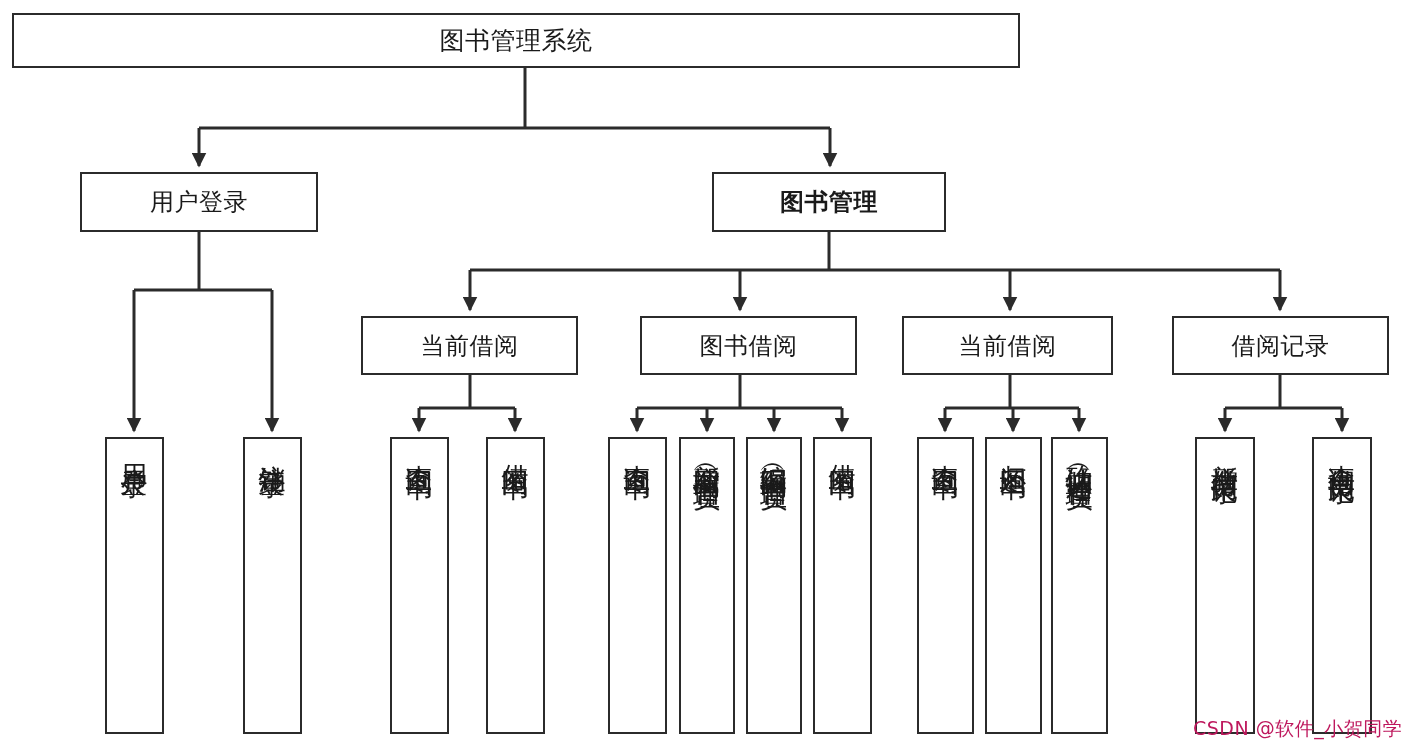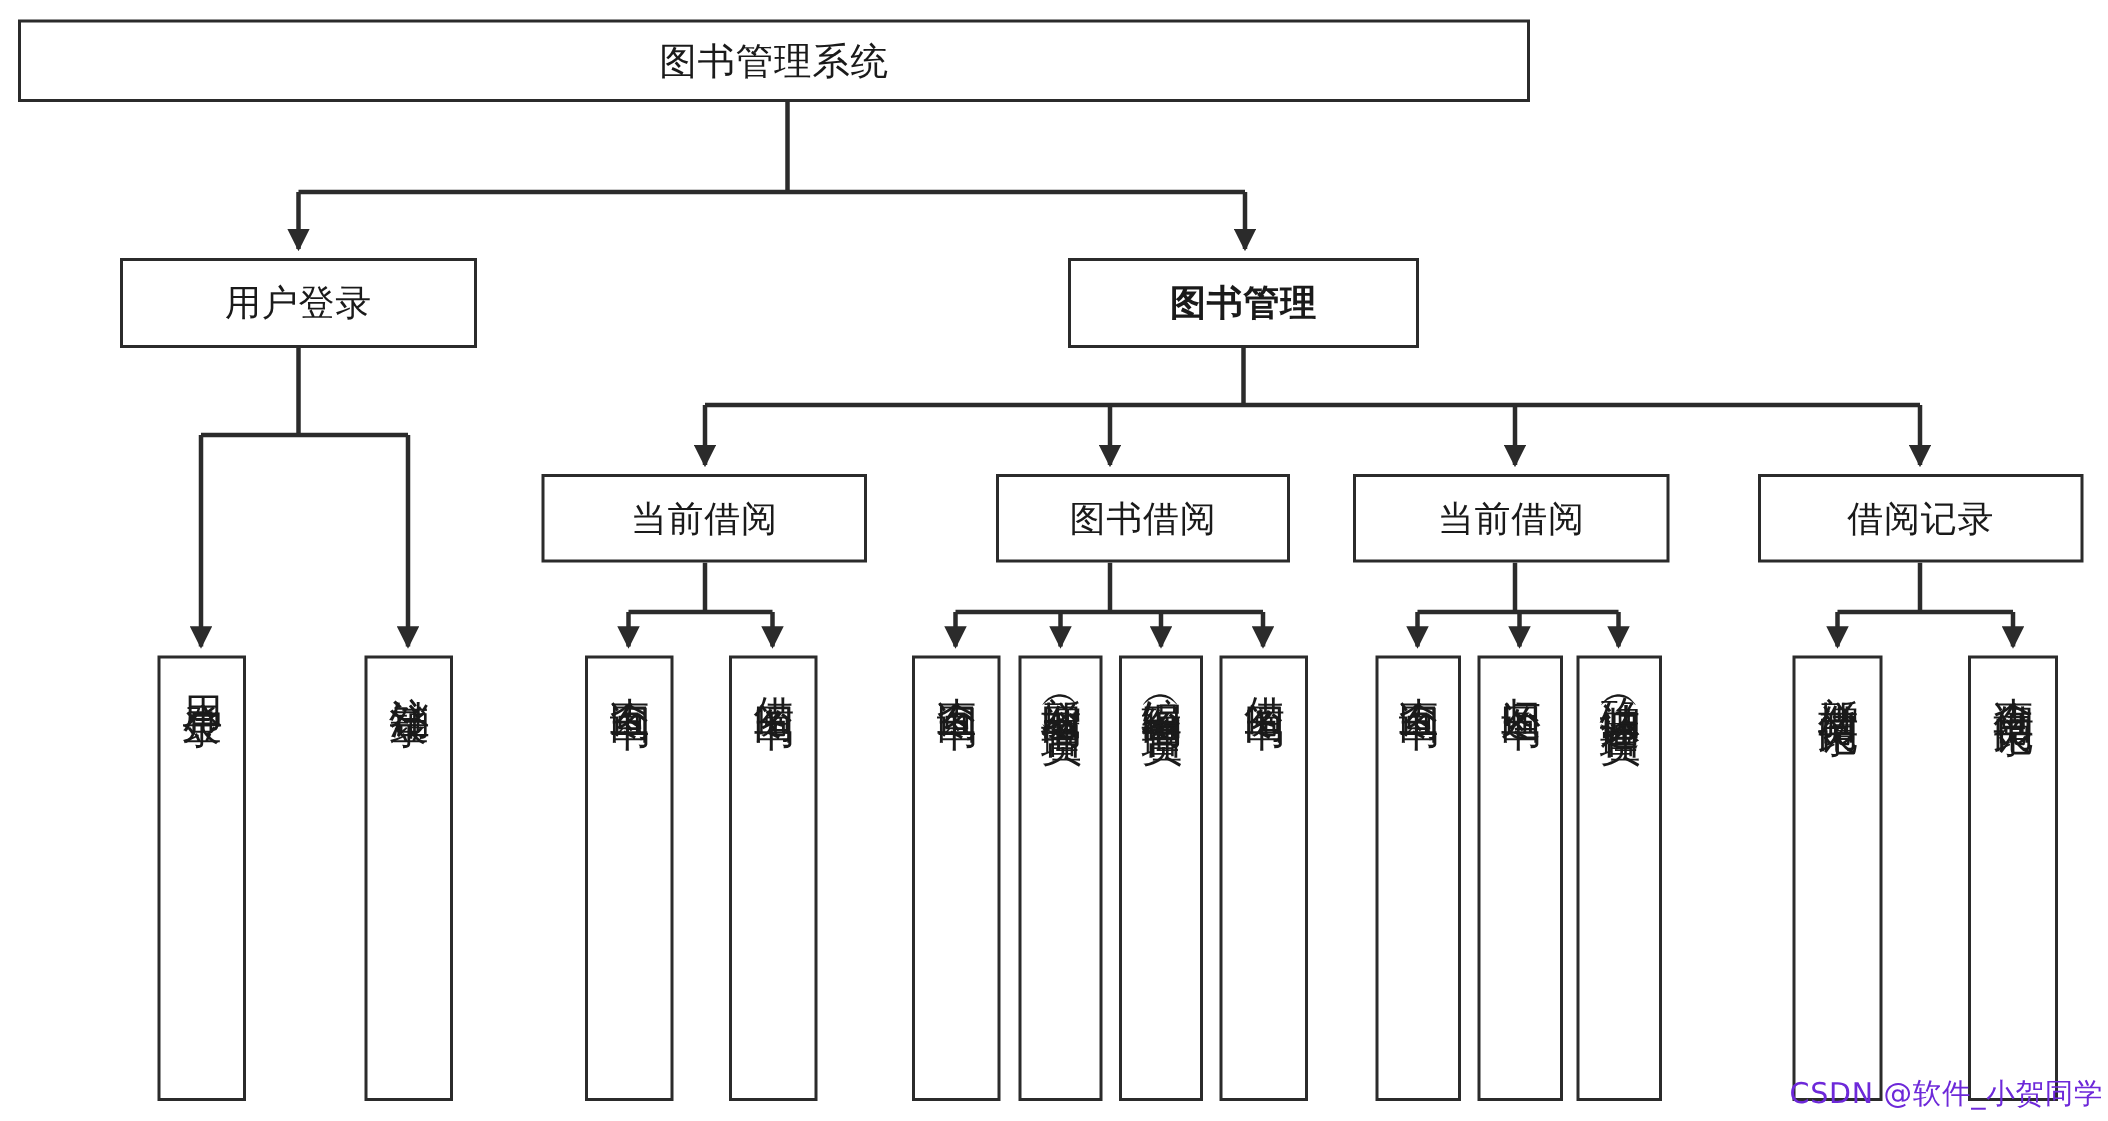--- a/index.html
+++ b/index.html
@@ -59,21 +59,21 @@
     writing-mode: vertical-rl;
     text-orientation: upright;
     font-size: 27px;
     line-height: 1.0;
     letter-spacing: 3px;
     margin: 0 auto;
   }
   .watermark {
     position: absolute;
     font-size: 19px;
-    color: #6d28d9;
+    color: #be185d;
     letter-spacing: 0.5px;
     white-space: pre;
   }
 </style>
 </head>
 <body>
 
 <div id="canvas">
 
   <svg class="edges" viewBox="0 0 1405 747" xmlns="http://www.w3.org/2000/svg">
@@ -133,21 +133,21 @@
   <div class="node horiz" style="left: 80px; top: 172px; width: 238px; height: 60px;">
     <span class="label">用户登录</span>
   </div>
   <div class="node horiz" style="left: 712px; top: 172px; width: 234px; height: 60px; font-weight: bold;">
     <span class="label">图书管理</span>
   </div>
 
   <div class="node horiz" style="left: 361px; top: 316px; width: 217px; height: 59px;">
     <span class="label">当前借阅</span>
   </div>
-  <div class="node horiz" style="left: 664px; top: 316px; width: 196px; height: 59px; align-items: center;">
+  <div class="node horiz" style="left: 640px; top: 316px; width: 217px; height: 59px; align-items: center;">
     <span class="label">图书借阅</span>
   </div>
   <div class="node horiz" style="left: 902px; top: 316px; width: 211px; height: 59px;">
     <span class="label">当前借阅</span>
   </div>
   <div class="node horiz" style="left: 1172px; top: 316px; width: 217px; height: 59px;">
     <span class="label">借阅记录</span>
   </div>
 
   <div class="node vert" style="left: 105px; top: 437px; width: 59px; height: 297px;">

